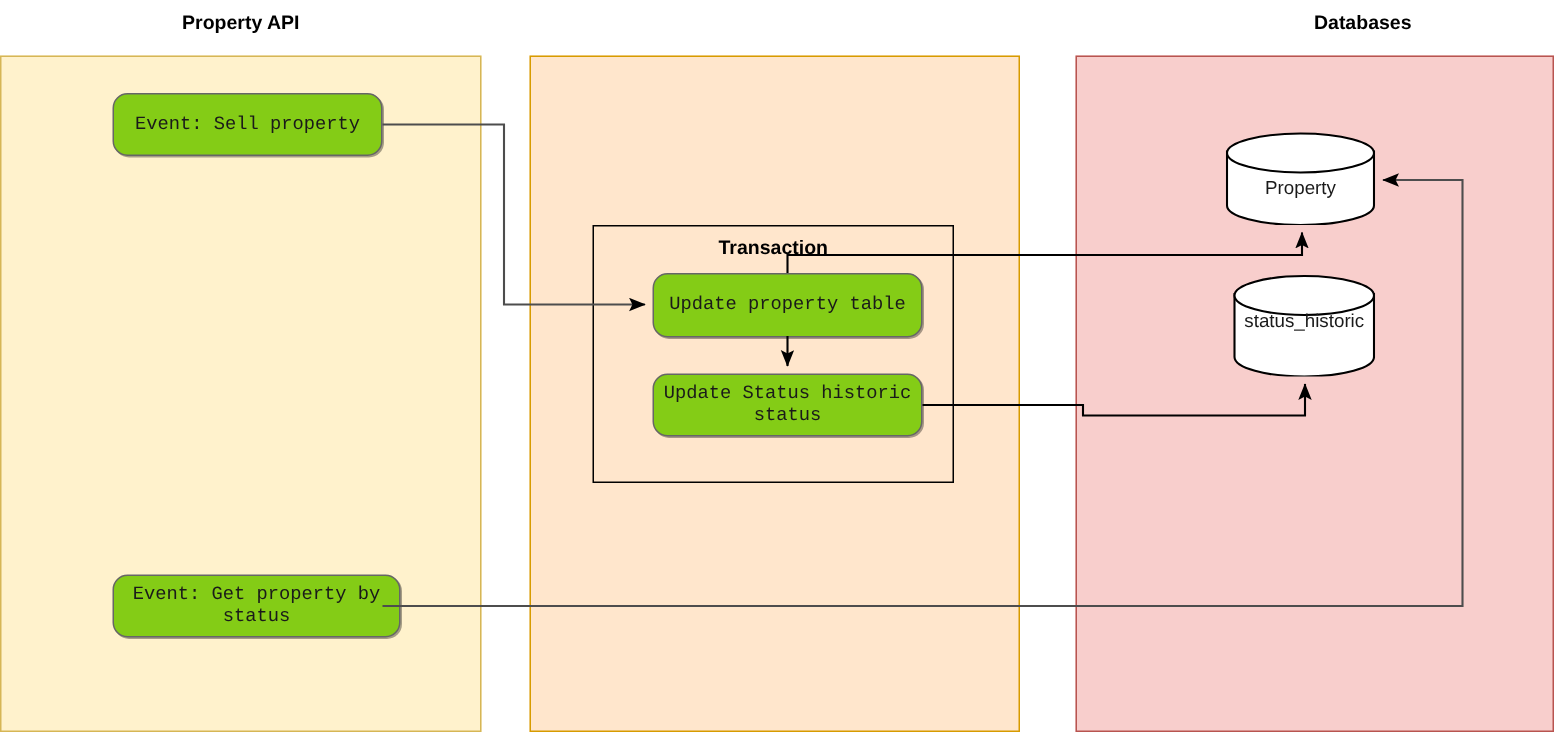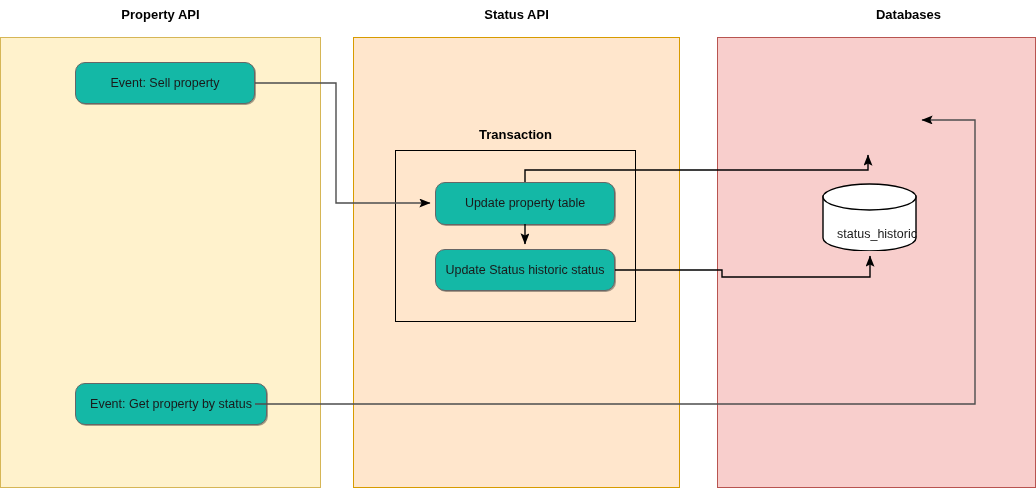--- a/index.html
+++ b/index.html
@@ -32,45 +32,47 @@
   }
   .swimlane {
     position: absolute;
     box-sizing: border-box;
     border-width: 1.5px;
     border-style: solid;
   }
   .node-box {
     position: absolute;
     box-sizing: border-box;
-    background: #14b8a6;
+    background: #84cc16;
     border: 1.4px solid #666666;
     border-radius: 10px;
     display: flex;
     align-items: center;
     justify-content: center;
     font-size: 12.5px;
     color: #1a1a1a;
     text-align: center;
     line-height: 1.2;
     box-shadow: 1px 1px 0 rgba(0,0,0,0.35);
+    font-family: Liberation Mono, monospace;
   }
   .group-frame {
     position: absolute;
     box-sizing: border-box;
     border: 1.4px solid #000000;
     background: transparent;
   }
   .group-label {
     position: absolute;
     font-size: 13px;
     font-weight: bold;
     color: #000000;
     white-space: nowrap;
     text-align: center;
+    margin-top: 30px;
   }
   .db-cyl {
     position: absolute;
   }
   .db-label {
     position: absolute;
     font-size: 12.5px;
     color: #1a1a1a;
     text-align: center;
     white-space: nowrap;
@@ -85,34 +87,37 @@
     pointer-events: none;
   }
 </style>
 </head>
 <body>
 
 <div id="diagram-root">
 
   <div class="swimlane-title" style="left: 0px; top: 7px; width: 321px;">Property API</div>
     <div class="swimlane" style="left: 0px; top: 37px; width: 321px; height: 451px; background: rgb(255, 242, 204); border-color: rgb(214, 182, 86);"></div>
-    <div class="swimlane-title" style="left: 353px; top: 7px; width: 327px;">Status API</div>
     <div class="swimlane" style="left: 353px; top: 37px; width: 327px; height: 451px; background: rgb(255, 230, 204); border-color: rgb(215, 155, 0);"></div>
     <div class="swimlane-title" style="left: 749px; top: 7px; width: 319px;">Databases</div>
     <div class="swimlane" style="left: 717px; top: 37px; width: 319px; height: 451px; background: rgb(248, 206, 204); border-color: rgb(184, 84, 80);"></div>
     <div class="group-label" style="left: 395px; top: 127px; width: 241px;">Transaction</div>
     <div class="group-frame" style="left: 395px; top: 150px; width: 241px; height: 172px;"></div>
     <div class="node-box" style="left: 75px; top: 62px; width: 180px; height: 42px;">Event: Sell property</div>
     <div class="node-box" style="left: 75px; top: 383px; width: 192px; height: 42px;">Event: Get property by status</div>
     <div class="node-box" style="left: 435px; top: 182px; width: 180px; height: 43px;">Update property table</div>
     <div class="node-box" style="left: 435px; top: 249px; width: 180px; height: 42px;">Update Status historic status</div>
+    <div class="db-cyl" style="left: 817px; top: 88px; width: 100px; height: 62px;"><svg width="100" height="62" viewBox="0 0 100 62">
+        <path d="M1,13 L1,49 A49,13 0 0 0 99,49 L99,13 Z" fill="#ffffff" stroke="#000000" stroke-width="1.4"></path>
+        <ellipse cx="50" cy="14" rx="49" ry="13" fill="#ffffff" stroke="#000000" stroke-width="1.4"></ellipse>
+      </svg><div class="db-label" style="top: 29.5px;">Property</div></div>
     <div class="db-cyl" style="left: 822px; top: 183px; width: 95px; height: 68px;"><svg width="95" height="68" viewBox="0 0 95 68">
         <path d="M1,13 L1,55 A46.5,13 0 0 0 94,55 L94,13 Z" fill="#ffffff" stroke="#000000" stroke-width="1.4"></path>
         <ellipse cx="47.5" cy="14" rx="46.5" ry="13" fill="#ffffff" stroke="#000000" stroke-width="1.4"></ellipse>
-      </svg><div class="db-label" style="top: 44px; text-align: right;">status_historic</div></div>
+      </svg><div class="db-label" style="top: 24px;">status_historic</div></div>
     <svg class="connectors" viewBox="0 0 1036 492">
     <defs>
       <marker id="arrow-dark" markerWidth="9" markerHeight="9" refX="7.6" refY="3.2" orient="auto" markerUnits="strokeWidth">
         <path d="M0,0 L8,3.2 L0,6.4 L1.6,3.2 z" fill="#000000"></path>
       </marker>
       <marker id="arrow-gray" markerWidth="9" markerHeight="9" refX="7.6" refY="3.2" orient="auto" markerUnits="strokeWidth">
         <path d="M0,0 L8,3.2 L0,6.4 L1.6,3.2 z" fill="#000000"></path>
       </marker>
     </defs>
     <g id="connector-group">

